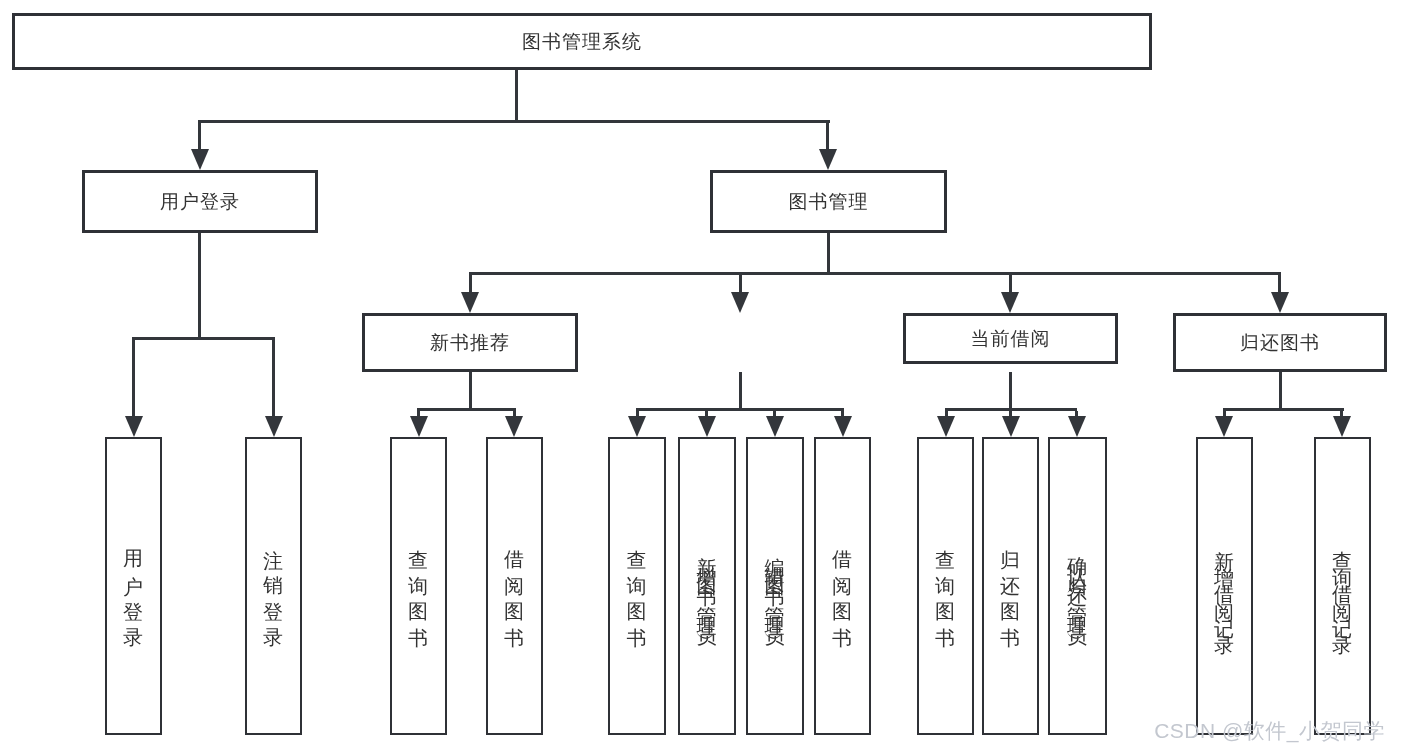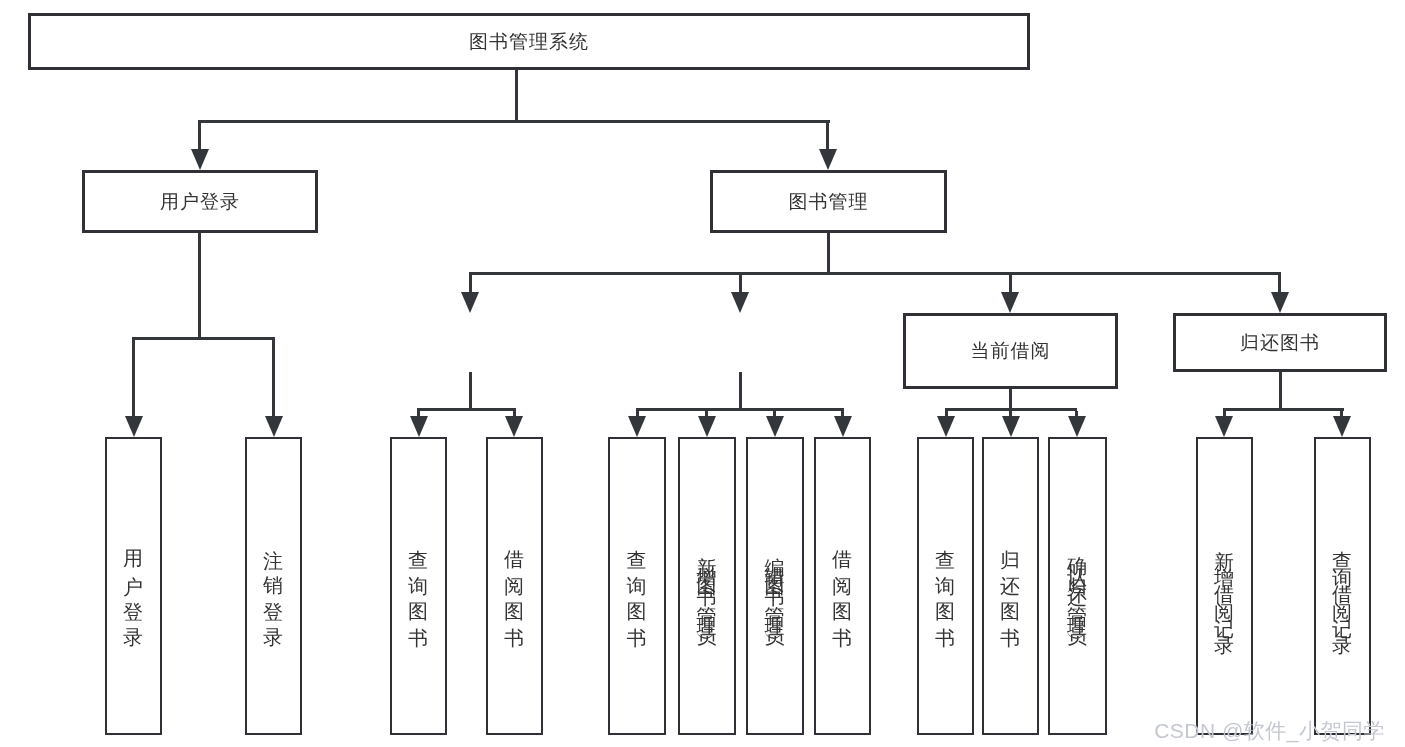--- a/index.html
+++ b/index.html
@@ -55,30 +55,33 @@
     letter-spacing: 0.5px;
     z-index: 6;
     white-space: nowrap;
   }
 </style>
 </head>
 <body>
 
 <div class="canvas" id="diagram">
   <div class="watermark">CSDN @软件_小贺同学</div>
-<div class="node" style="left: 28px; top: 13px; width: 1002px; height: 57px;">
+<div class="node" style="left: 12px; top: 13px; width: 1140px; height: 57px;">
       <span>图书管理系统</span>
     </div>
     <div class="node" style="left: 82px; top: 170px; width: 236px; height: 63px;">
       <span>用户登录</span>
     </div>
     <div class="node" style="left: 710px; top: 170px; width: 237px; height: 63px;">
       <span>图书管理</span>
     </div>
-    <div class="node" style="left: 903px; top: 313px; width: 215px; height: 76px;">
+    <div class="node" style="left: 362px; top: 313px; width: 216px; height: 59px;">
+      <span>新书推荐</span>
+    </div>
+    <div class="node" style="left: 903px; top: 313px; width: 215px; height: 51px;">
       <span>当前借阅</span>
     </div>
     <div class="node" style="left: 1173px; top: 313px; width: 214px; height: 59px;">
       <span>归还图书</span>
     </div>
     <div class="node leaf" style="left: 105px; top: 437px; width: 57px; height: 298px;">
       <span class="vtext" style="letter-spacing: 1.3em;">用户登录</span>
     </div>
     <div class="node leaf" style="left: 245px; top: 437px; width: 57px; height: 298px;">
       <span class="vtext" style="letter-spacing: 1.3em;">注销登录</span>

